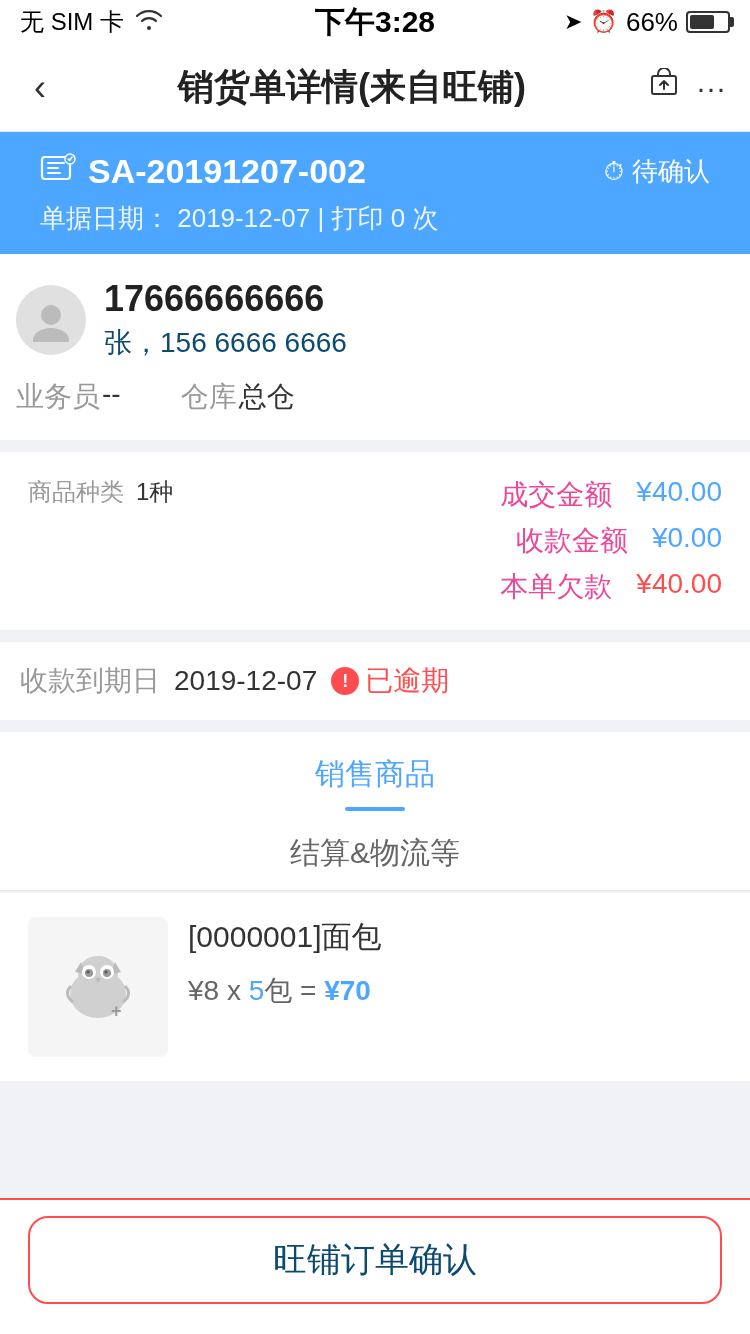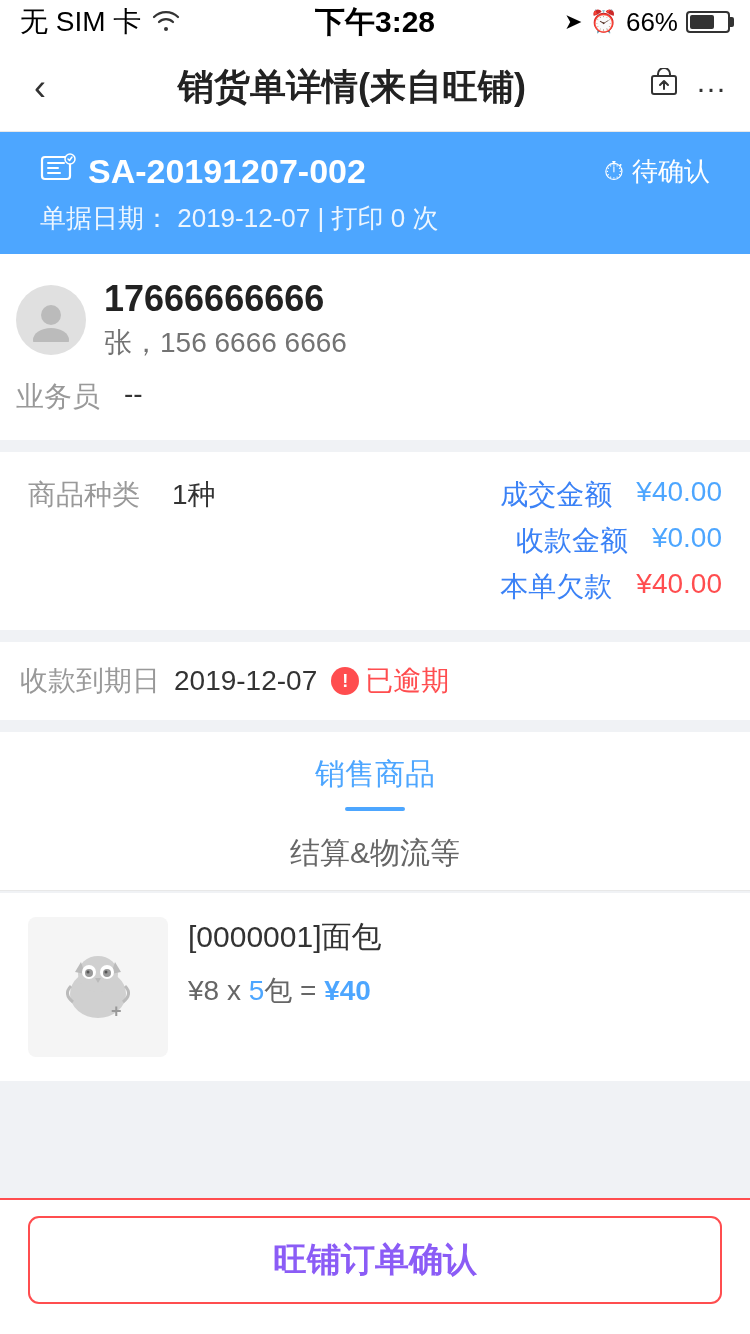--- a/index.html
+++ b/index.html
@@ -20,21 +20,21 @@
       display: flex;
       align-items: center;
       justify-content: space-between;
       padding: 0 20px;
       font-size: 26px;
     }
     .status-bar-left {
       display: flex;
       align-items: center;
       gap: 10px;
-      font-size: 28px;
+      font-size: 24px;
       font-weight: 500;
     }
     .status-bar-center {
       font-size: 30px;
       font-weight: 600;
       position: absolute;
       left: 50%;
       transform: translateX(-50%);
     }
     .status-bar-right {
@@ -161,68 +161,68 @@
       color: #999;
       flex-shrink: 0;
     }
     .customer-phone {
       font-size: 36px;
       font-weight: 600;
       color: #222;
     }
     .customer-name {
       font-size: 28px;
-      color: #737373;
+      color: #0c4a6e;
       margin-top: 4px;
     }
     .customer-meta {
       display: flex;
       gap: 60px;
       font-size: 28px;
       color: #666;
       margin-top: 6px;
     }
     .meta-item {
       display: flex;
-      gap: 24px;
+      gap: 2px;
     }
     .meta-label { color: #999; }
     .meta-value { color: #333; }
 
     
     .summary-section {
       background: #fff;
       padding: 24px 28px;
       border-bottom: 12px solid #f0f2f5;
       display: flex;
       justify-content: space-between;
       align-items: flex-start;
     }
     .summary-left {
       display: flex;
-      gap: 32px;
-      font-size: 28px;
+      gap: 12px;
+      font-size: 24px;
       color: #666;
       align-items: flex-end;
     }
     .summary-label { color: #999; }
     .summary-value { color: #333; }
     .summary-right {
       display: flex;
       flex-direction: column;
       align-items: flex-end;
       gap: 8px;
       font-size: 28px;
     }
     .summary-row {
       display: flex;
       justify-content: space-between;
       gap: 24px;
     }
-    .summary-row-label { color: #3b82f6; }
+    .summary-row-label { color: #ec4899; }
     .amount-blue { color: #4da6ff; }
     .amount-red { color: #ff4d4f; }
 
     
     .due-section {
       background: #fff;
       padding: 20px 20px;
       border-bottom: 12px solid #f0f2f5;
       display: flex;
       align-items: center;
@@ -346,28 +346,28 @@
       width: 750px;
       padding: 16px 28px 30px;
       background: #fff;
       border-top: 2px solid #ff4d4f;
     }
     .confirm-btn {
       width: 100%;
       height: 88px;
       background: #fff;
       border: 2px solid #ff4d4f;
-      border-radius: 11px;
+      border-radius: 20px;
       font-size: 34px;
-      color: #8b5cf6;
+      color: #0c4a6e;
       cursor: pointer;
       display: flex;
       align-items: center;
       justify-content: center;
-      font-weight: 700;
+      font-weight: 400;
     }
   </style>
 </head>
 <body>
 
 <div class="status-bar">
   <div class="status-bar-left">
     <span>无 SIM 卡</span>
     <span>
       <svg width="30" height="22" viewBox="0 0 30 22" fill="none">
@@ -442,20 +442,24 @@
     <div>
       <div class="customer-phone">17666666666</div>
       <div class="customer-name">张，156 6666 6666</div>
     </div>
   </div>
   <div class="customer-meta">
     <div class="meta-item">
       <span class="meta-label">业务员</span>
       <span class="meta-value">--</span>
     </div>
+    <div class="meta-item">
+      <span class="meta-label">仓库</span>
+      <span class="meta-value">总仓</span>
+    </div>
   </div>
 </div>
 
 <div class="summary-section">
   <div class="summary-left">
     <span class="summary-label">商品种类</span>
     <span class="summary-value">1种</span>
   </div>
   <div class="summary-right">
     <div class="summary-row">
@@ -517,21 +521,21 @@
           <path d="M20 50 Q10 42 18 34" stroke="#bbb" stroke-width="3" fill="none"></path>
           <path d="M70 50 Q80 42 72 34" stroke="#bbb" stroke-width="3" fill="none"></path>
 
           <text x="58" y="65" font-size="18" fill="#999" font-weight="bold">+</text>
         </svg>
       </div>
     </div>
     <div class="product-info">
       <div class="product-name">[0000001]面包</div>
       <div class="product-price">
-        <span>¥8 x </span><span class="qty-highlight">5</span><span>包</span><span> = </span><span class="price-highlight">¥40</span>
+        <span>¥8 x </span><span class="qty-highlight">5</span><span>包</span><span> = </span><span class="price-highlight">¥70</span>
       </div>
     </div>
   </div>
 </div>
 
 <div class="content-area"></div>
 
 <div class="bottom-bar">
   <button class="confirm-btn">旺铺订单确认</button>
 </div>

